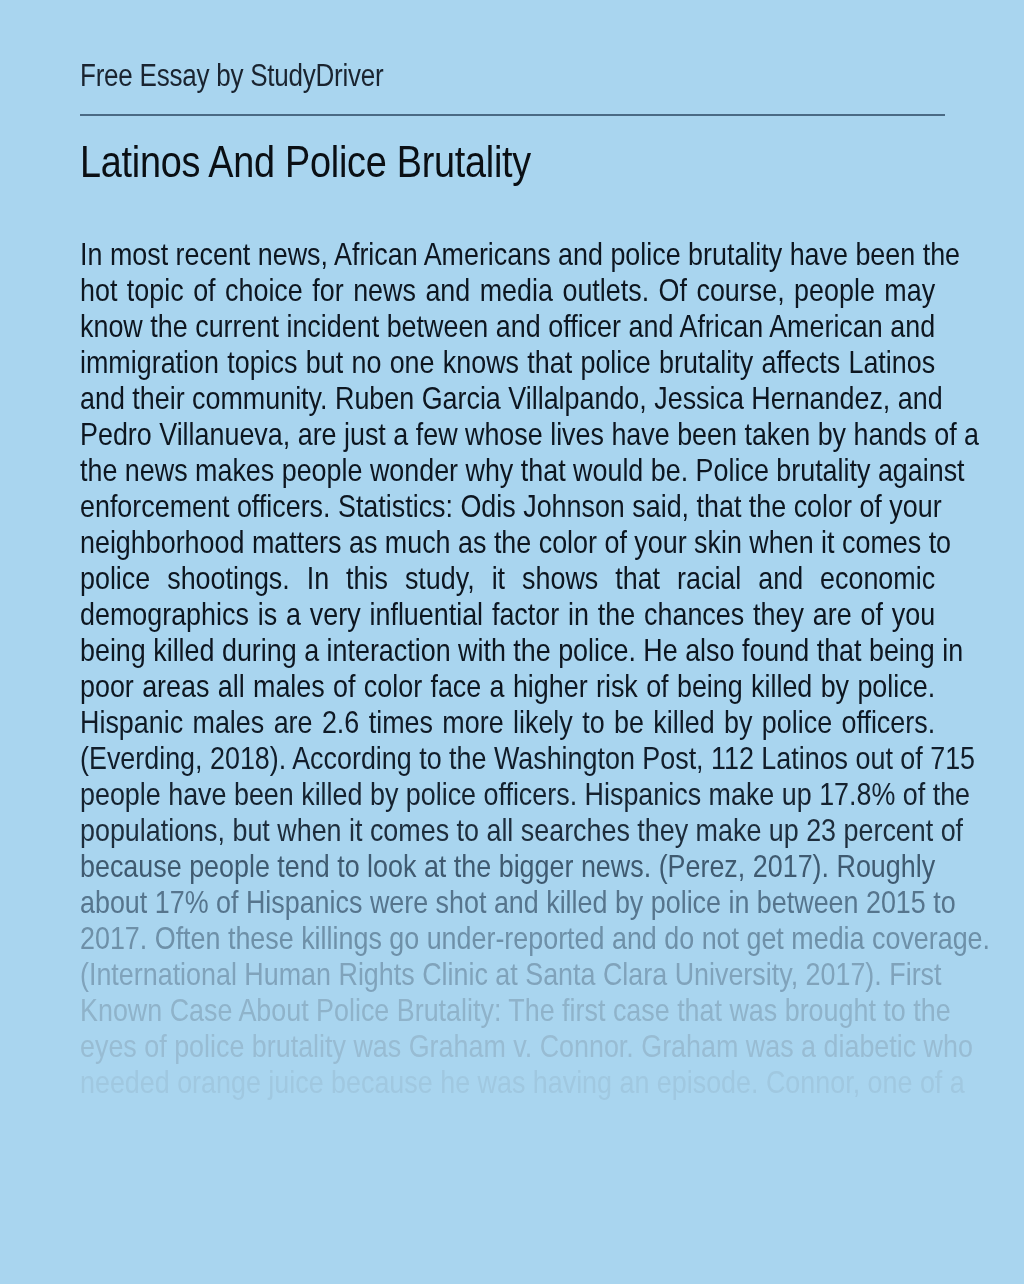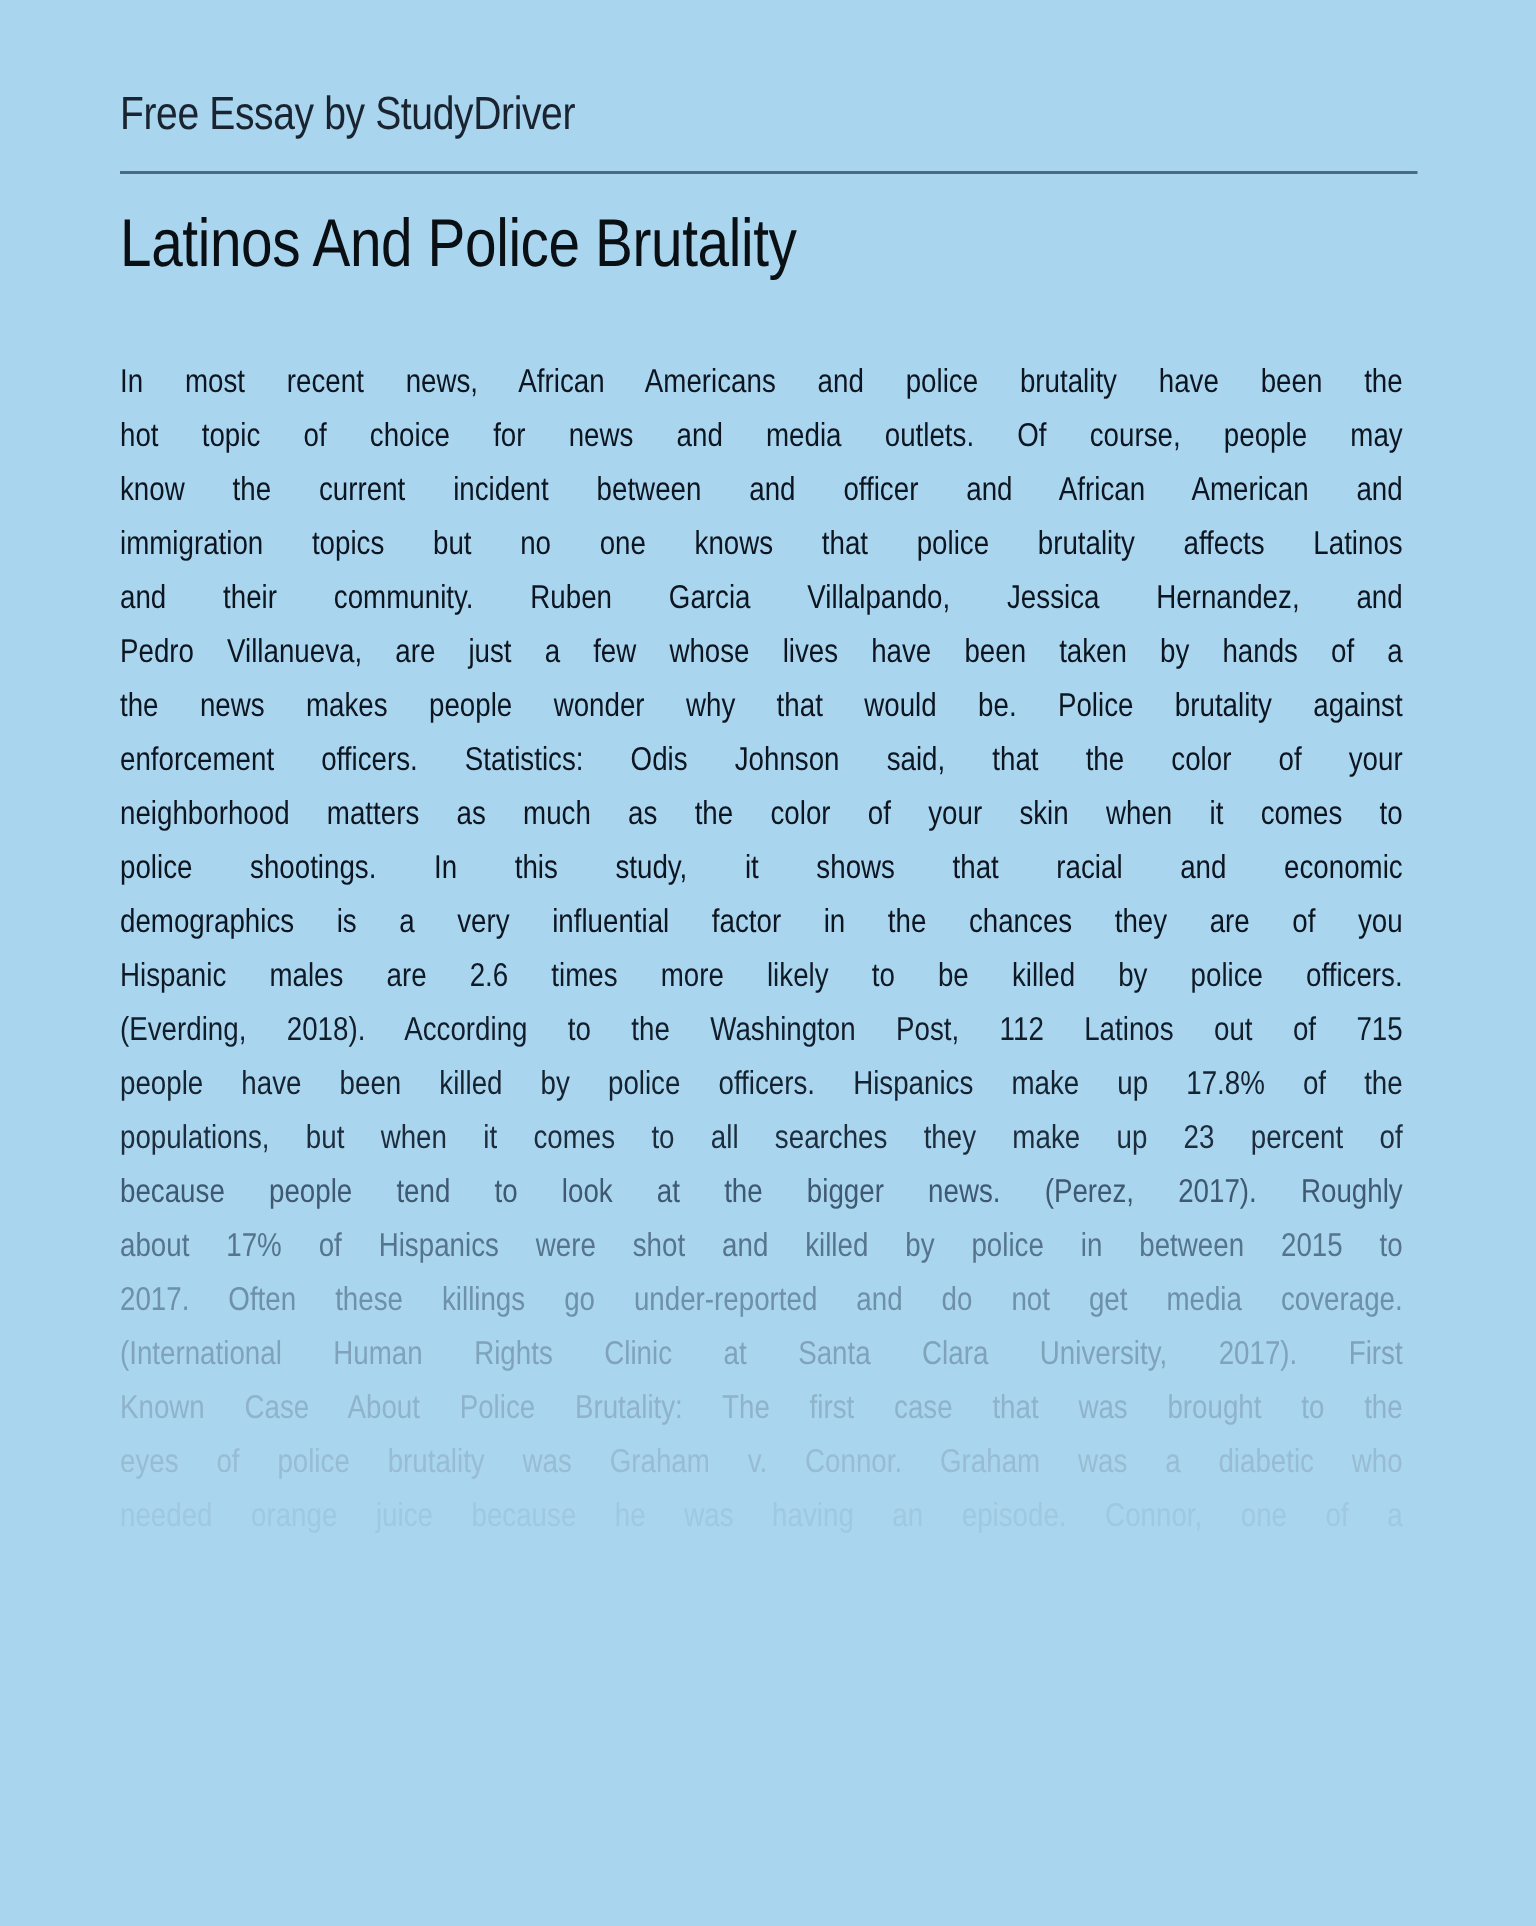--- a/index.html
+++ b/index.html
@@ -1,21 +1,21 @@
 <!DOCTYPE html>
 <html><head>
 <meta charset="utf-8">
 <style>
   html, body { margin:0; padding:0; }
   body { width:1024px; height:1284px; background:#a9d5ef; overflow:hidden; position:relative; font-family:"Liberation Sans", sans-serif; }
   .brand { position:absolute; left:80px; top:58px; font-size:31px; color:#1a2430; transform:scaleX(0.84); transform-origin:left top; white-space:nowrap; font-weight:300; letter-spacing:-0.3px; }
   .rule { position:absolute; left:80px; top:114px; width:865px; height:2px; background:#4a6a84; }
   .title { position:absolute; left:80px; top:136px; font-size:45px; color:#0a0f14; transform:scaleX(0.84); transform-origin:left top; white-space:nowrap; letter-spacing:-0.3px; }
   .body { position:absolute; left:80px; top:236px; width:855px; }
-  .line { height:36px; line-height:36px; font-size:22px; white-space:nowrap; overflow:visible; position:relative; }
+  .line { height:36px; line-height:36px; font-size:32px; white-space:nowrap; overflow:visible; position:relative; }
   .line span { display:block; width:1018px; transform:scaleX(0.84); transform-origin:left center; text-align:justify; text-align-last:justify; }
   .line.last span { text-align-last:justify; }
 </style>
 </head>
 <body>
 
 <div class="brand">Free Essay by StudyDriver</div>
 <div class="rule"></div>
 <h1 class="title" style="margin:0;font-weight:normal;">Latinos And Police Brutality</h1>
 
@@ -47,20 +47,26 @@
     <div class="line">
       <span style="color: rgb(13, 22, 32);">neighborhood matters as much as the color of your skin when it comes to</span>
     </div>
     <div class="line">
       <span style="color: rgb(13, 22, 32);">police shootings. In this study, it shows that racial and economic</span>
     </div>
     <div class="line">
       <span style="color: rgb(13, 22, 32);">demographics is a very influential factor in the chances they are of you</span>
     </div>
     <div class="line">
+      <span style="color: rgb(13, 22, 32);">being killed during a interaction with the police. He also found that being in</span>
+    </div>
+    <div class="line">
+      <span style="color: rgb(13, 22, 32);">poor areas all males of color face a higher risk of being killed by police.</span>
+    </div>
+    <div class="line">
       <span style="color: rgb(15, 26, 38);">Hispanic males are 2.6 times more likely to be killed by police officers.</span>
     </div>
     <div class="line">
       <span style="color: rgb(17, 29, 42);">(Everding, 2018).  According to the Washington Post, 112 Latinos out of 715</span>
     </div>
     <div class="line">
       <span style="color: rgb(21, 34, 47);">people have been killed by police officers. Hispanics make up 17.8% of the</span>
     </div>
     <div class="line">
       <span style="color: rgb(29, 45, 60);">populations, but when it comes to all searches they make up 23 percent of</span>

